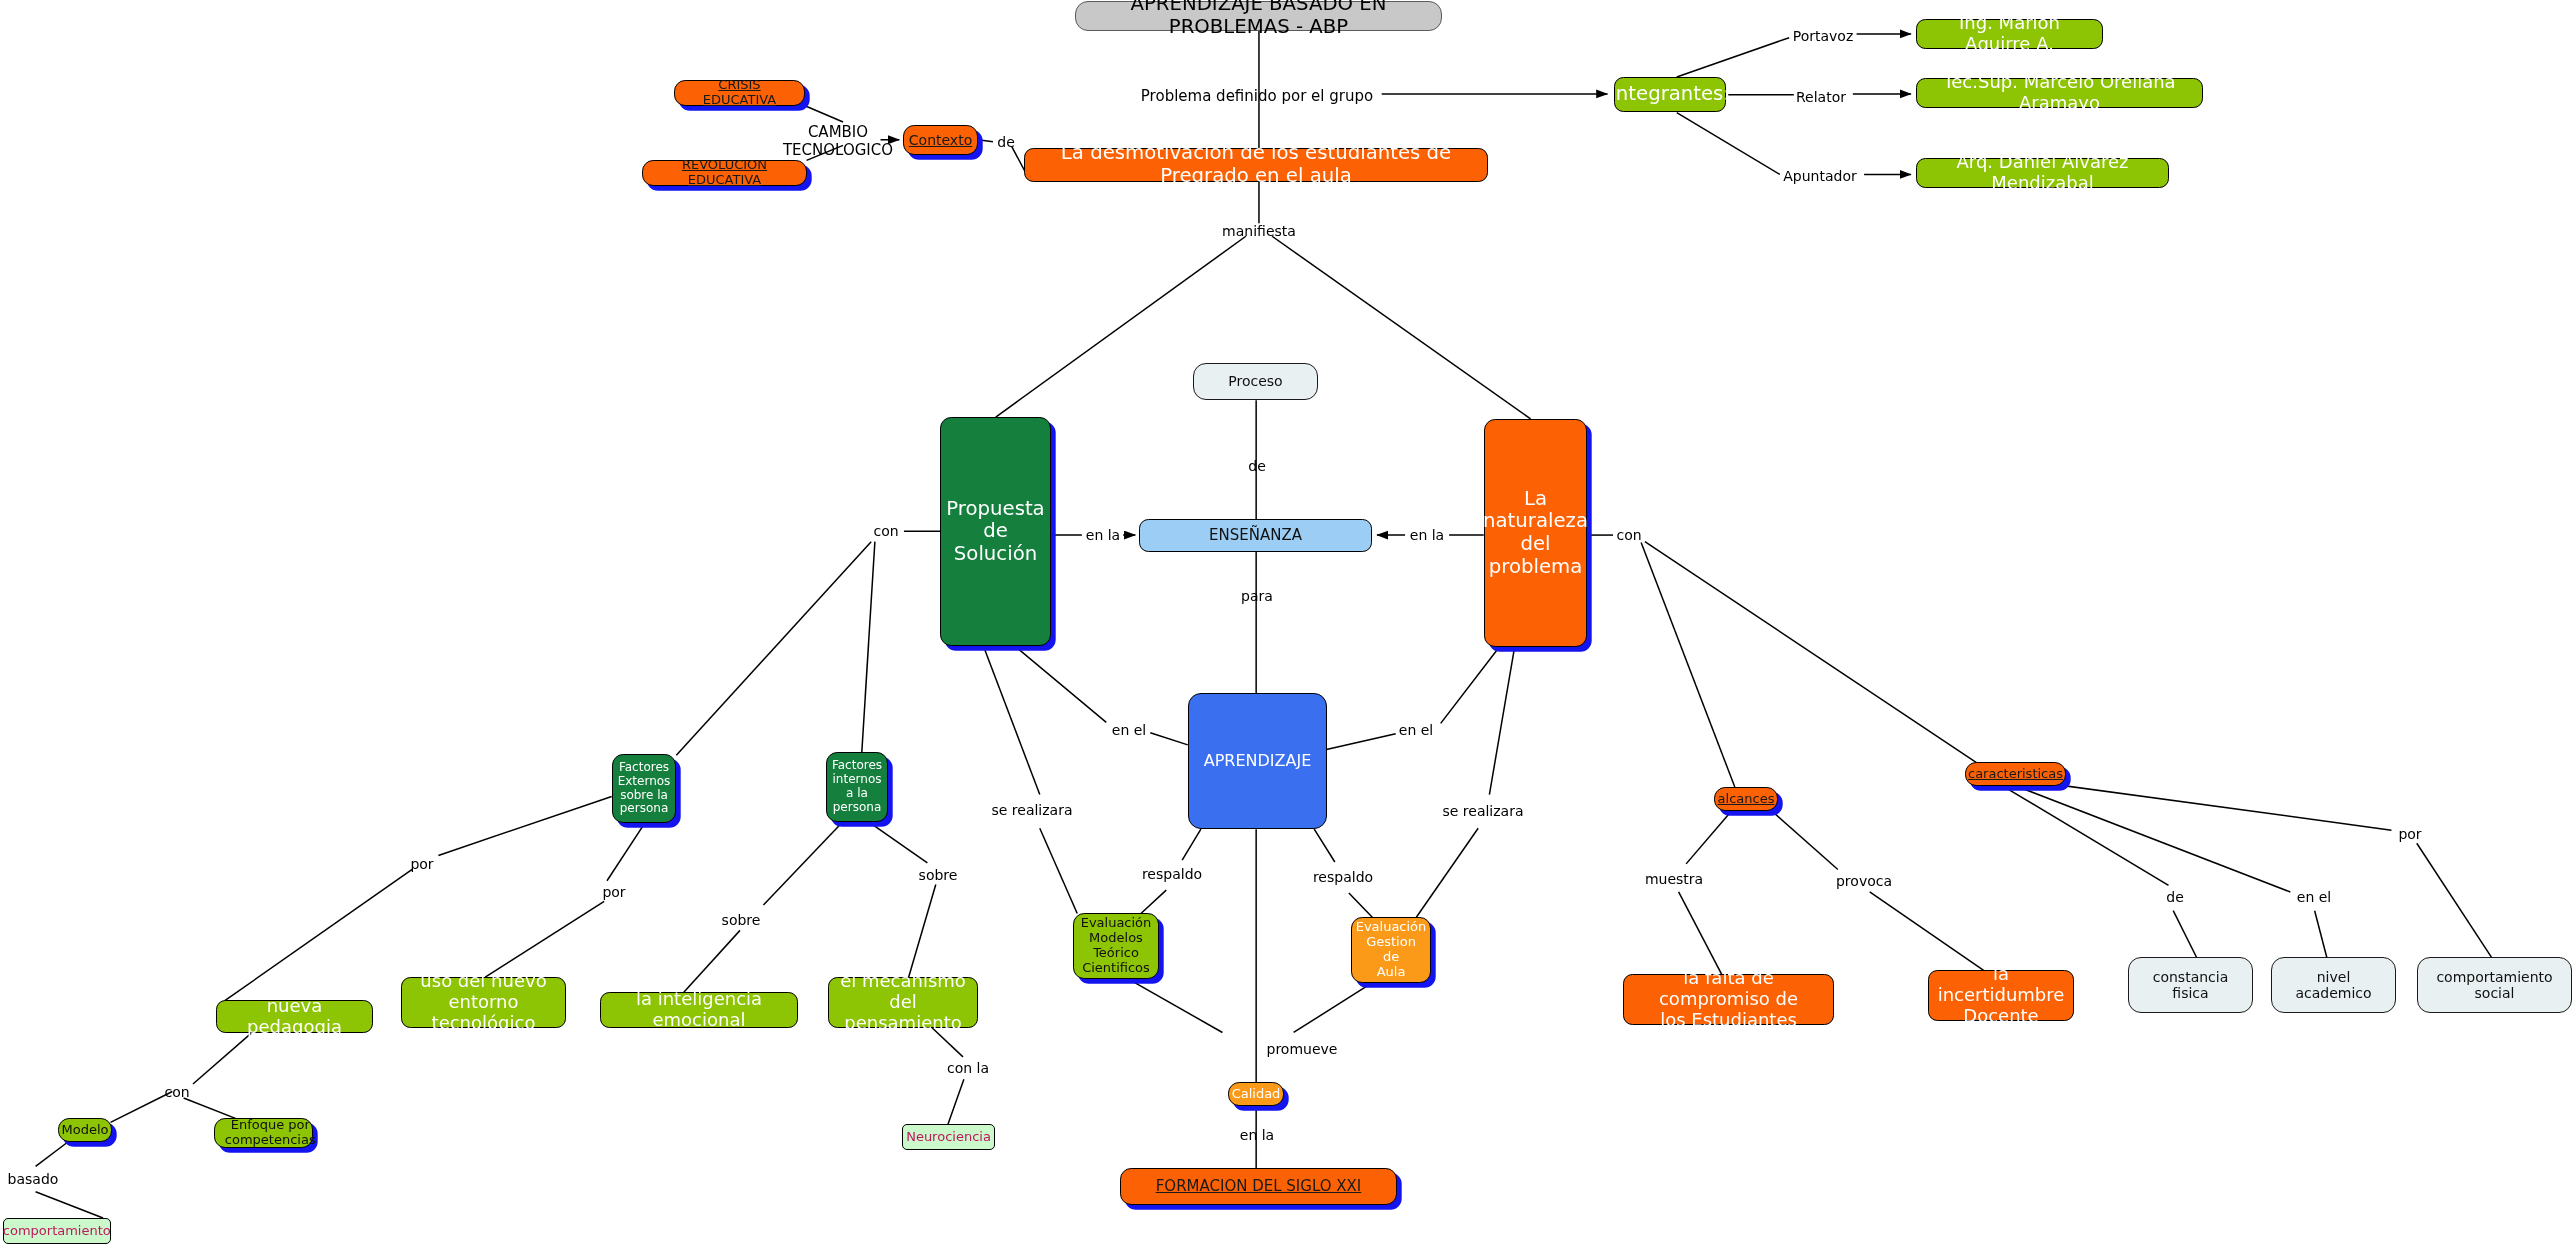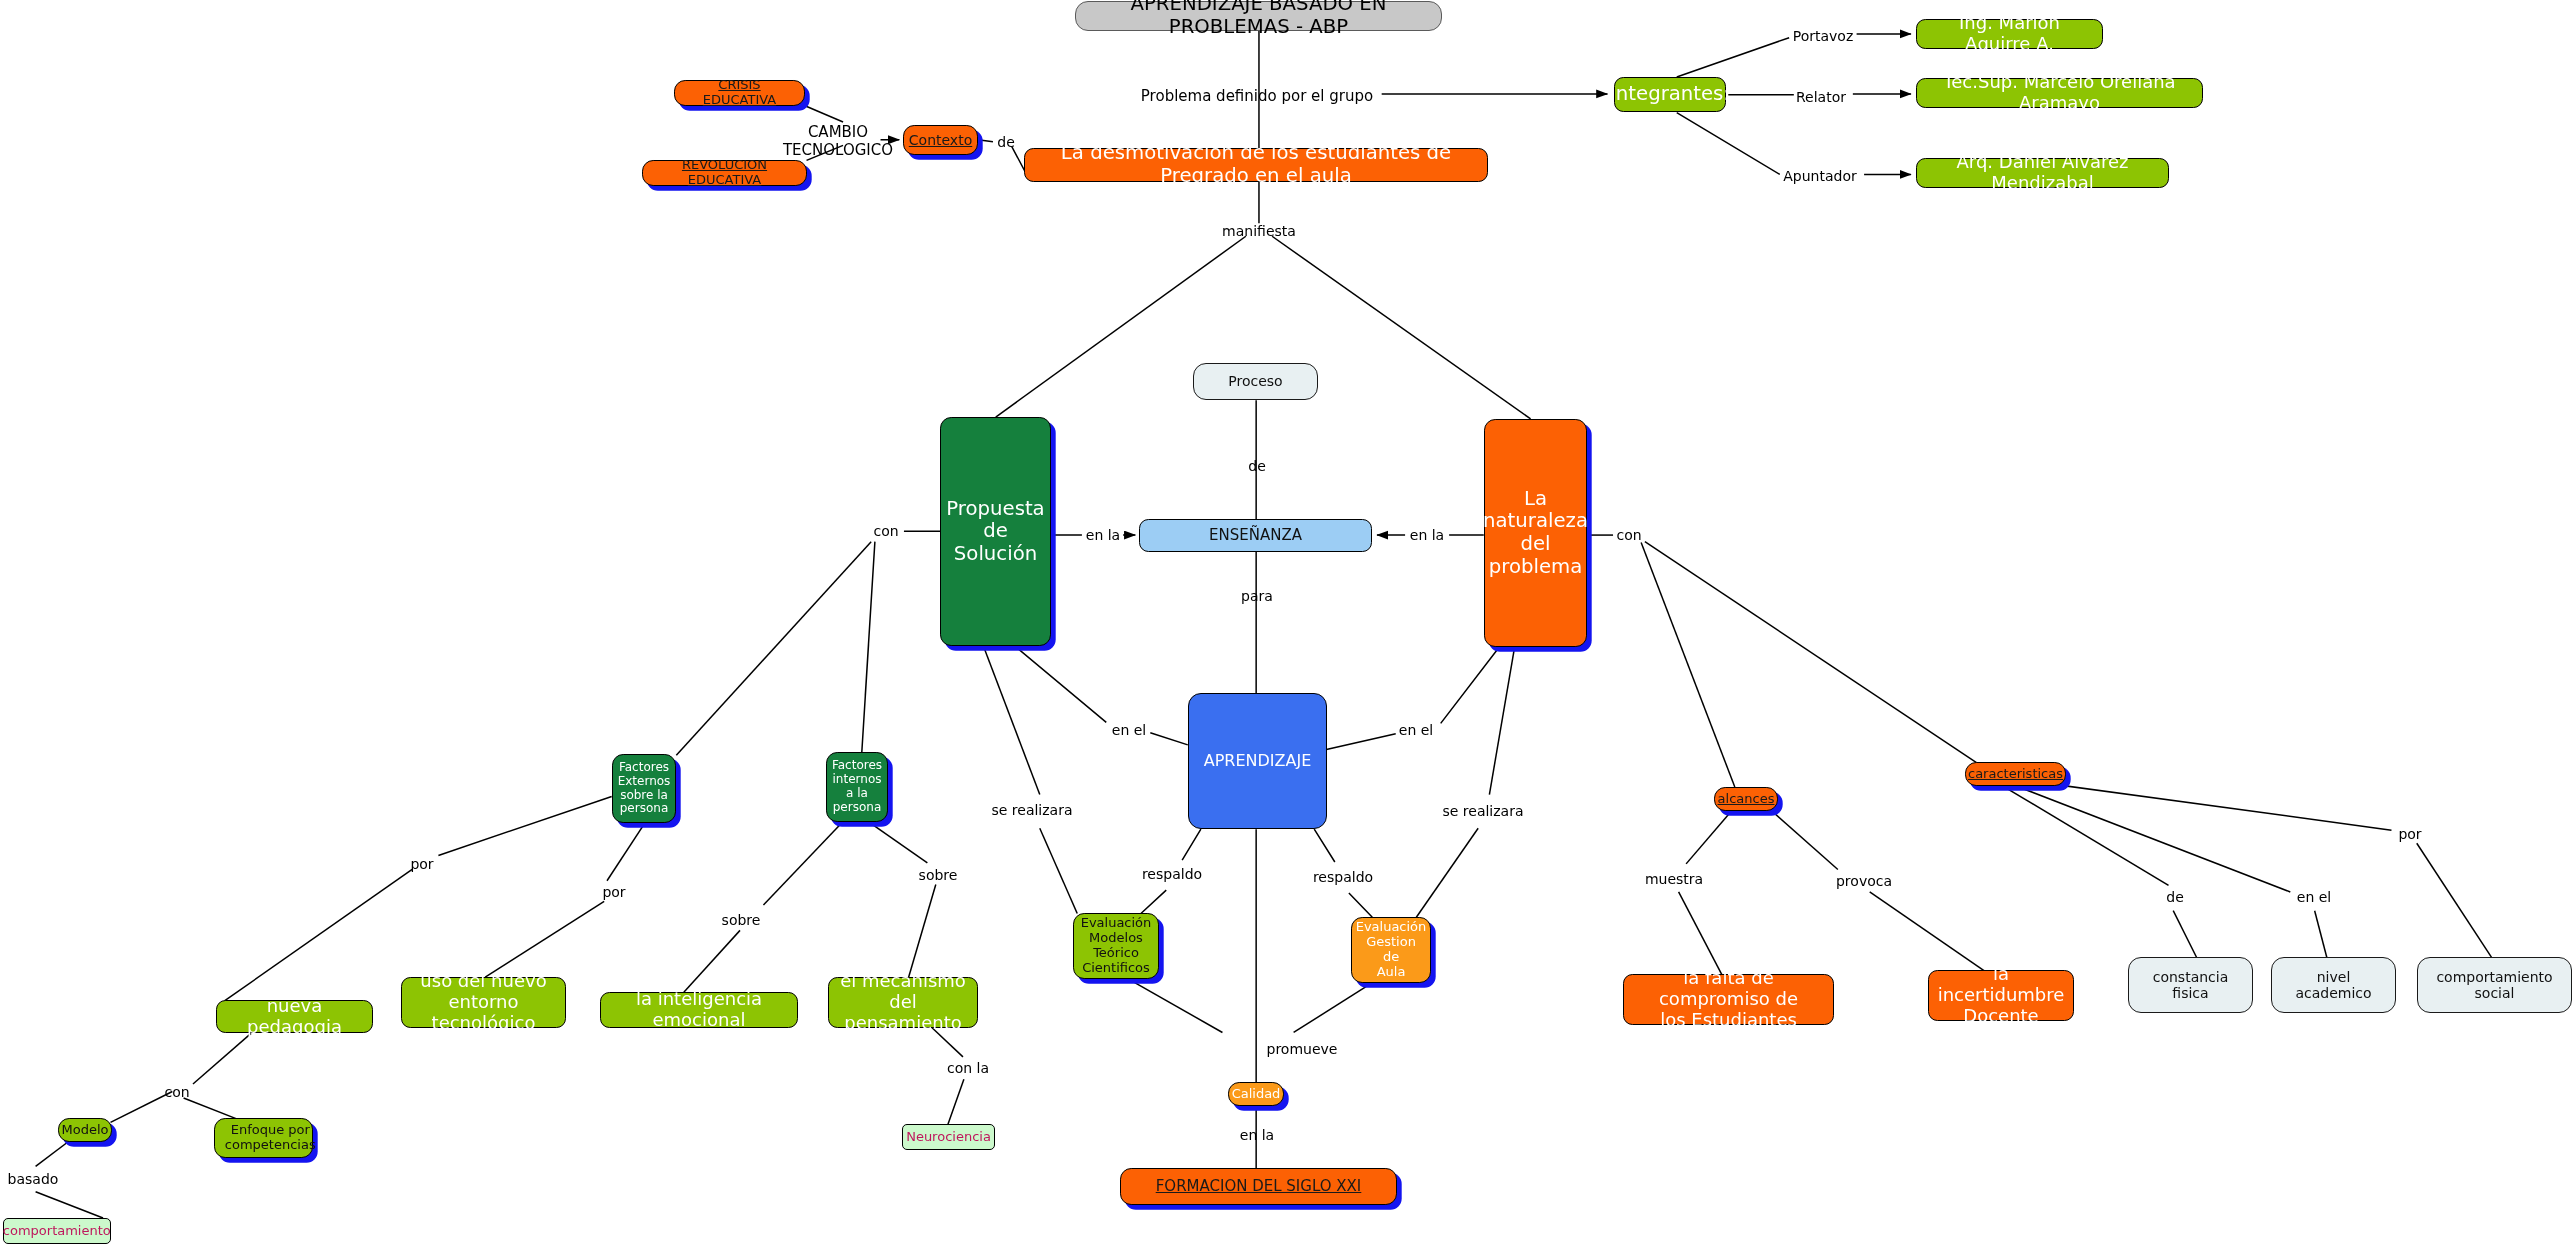--- a/index.html
+++ b/index.html
@@ -259,21 +259,21 @@
 Gestion
 de
 Aula</div>
       <div class="node n-green-plain" style="left: 216px; top: 1000px; width: 157px; height: 33px; font-size: 18px;">nueva pedagogia</div>
       <div class="node n-green-plain" style="left: 401px; top: 977px; width: 165px; height: 51px; font-size: 18px;">uso del nuevo
 entorno tecnológico</div>
       <div class="node n-green-plain" style="left: 600px; top: 992px; width: 198px; height: 36px; font-size: 18px;">la inteligencia emocional</div>
       <div class="node n-green-plain" style="left: 828px; top: 977px; width: 150px; height: 51px; font-size: 18px;">el mecanismo  del
 pensamiento</div>
       <div class="node n-green-dark" style="left: 58px; top: 1118px; width: 54px; height: 24px; font-size: 13px;">Modelo</div>
-      <div class="node n-green-dark" style="left: 214px; top: 1118px; width: 99px; height: 40px; font-size: 13px; padding-left: 21px;">Enfoque por
+      <div class="node n-green-dark" style="left: 214px; top: 1118px; width: 99px; height: 30px; font-size: 13px; padding-left: 21px;">Enfoque por
 competencias</div>
       <div class="node n-mint" style="left: 2.8px; top: 1218px; width: 108px; height: 26px; font-size: 13px;">comportamiento</div>
       <div class="node n-mint" style="left: 902px; top: 1124px; width: 93px; height: 26px; font-size: 13px;">Neurociencia</div>
       <div class="node n-amber" style="left: 1228px; top: 1082px; width: 56px; height: 24px; font-size: 13px;">Calidad</div>
       <div class="node n-orange-plain" style="left: 1623px; top: 974px; width: 211px; height: 51px; font-size: 18px;">la falta de compromiso de
 los Estudiantes</div>
       <div class="node n-orange-plain" style="left: 1928px; top: 970px; width: 146px; height: 51px; font-size: 18px;">la incertidumbre
 Docente</div>
       <div class="node n-paleblue" style="left: 2128px; top: 957px; width: 125px; height: 56px; font-size: 14px;">constancia  fisica</div>
       <div class="node n-paleblue" style="left: 2271px; top: 957px; width: 125px; height: 56px; font-size: 14px;">nivel academico</div>

